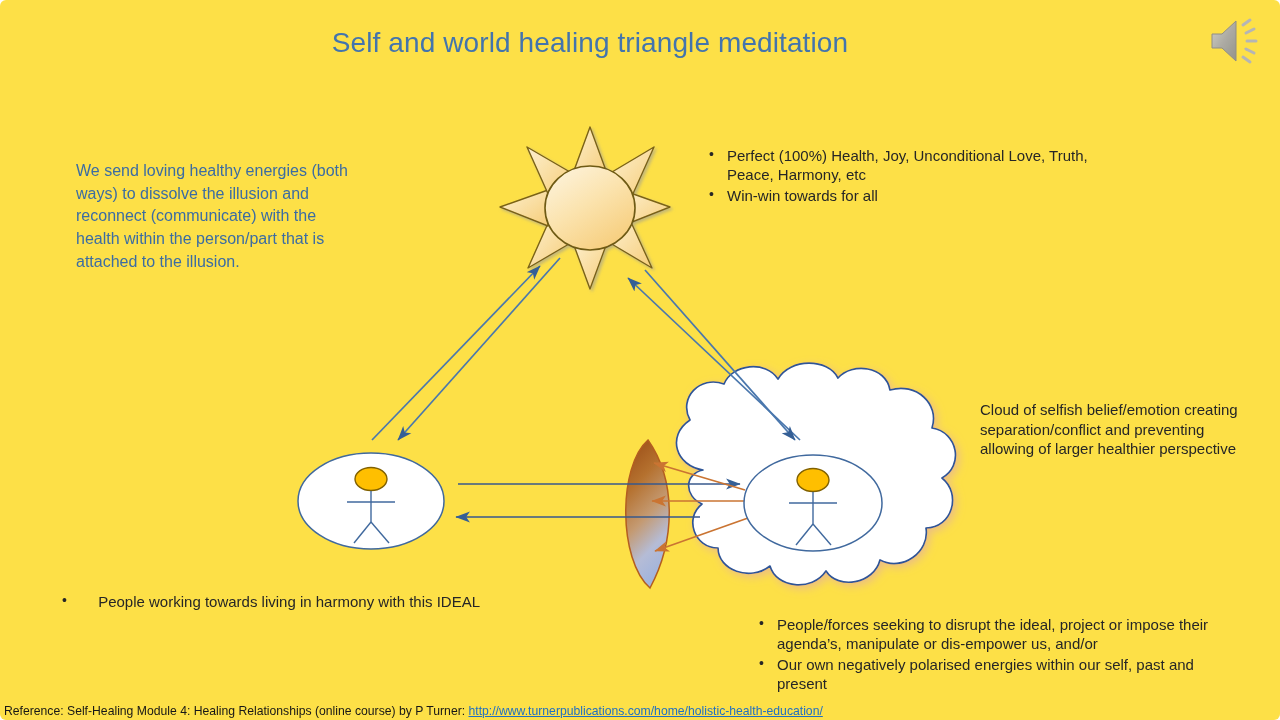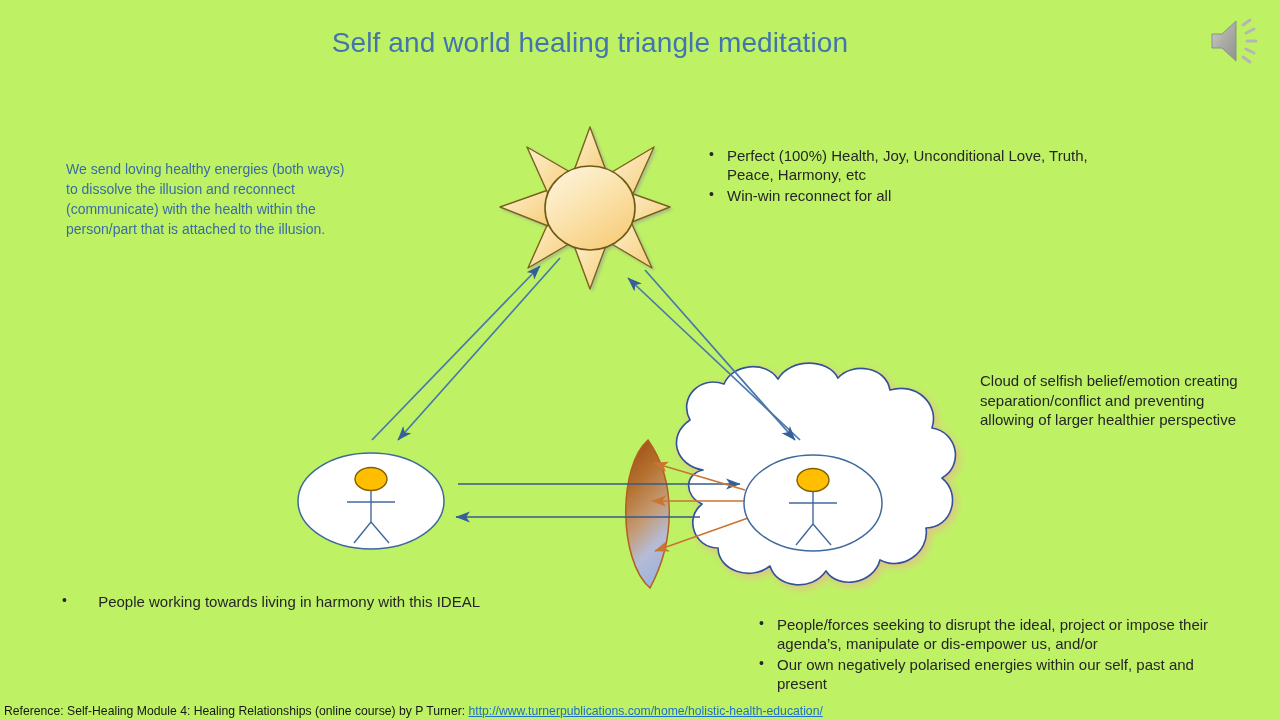--- a/index.html
+++ b/index.html
@@ -12,21 +12,22 @@
     width: 1280px;
     height: 720px;
     overflow: hidden;
     font-family: "Liberation Sans", sans-serif;
     position: relative;
   }
   #slide {
     position: relative;
     width: 1280px;
     height: 720px;
-    background: #bef264;
+    background: #fde047;
+    border-radius: 6px;
   }
 
   
   #slide-title {
     position: absolute;
     left: 0px;
     top: 26px;
     width: 1180px;
     text-align: center;
     font-size: 28px;
@@ -46,39 +47,39 @@
   }
 
   
   .txt {
     position: absolute;
     color: #262626;
     font-size: 15.5px;
     line-height: 1.27;
   }
   #left-intro {
-    left: 66px;
+    left: 76px;
     top: 160px;
     width: 280px;
     color: #3b6ca3;
-    font-size: 14px;
+    font-size: 16px;
     line-height: 1.42;
   }
   #ideal-block {
     left: 707px;
     top: 146px;
     width: 390px;
   }
   #ideal-heading {
     font-size: 15px;
     margin-bottom: 1px;
   }
   #cloud-note {
     left: 980px;
-    top: 371px;
+    top: 400px;
     width: 260px;
     font-size: 15px;
     line-height: 1.30;
   }
   #neg-projection {
     left: 511px;
     top: 417px;
     width: 250px;
     font-size: 15px;
     line-height: 1.30;
@@ -283,21 +284,21 @@
         <line x1="813" y1="524" x2="831" y2="545"></line>
       </g>
     </g>
   </svg>
 
   <div class="txt" id="left-intro">We send loving healthy energies (both ways) to dissolve the illusion and reconnect (communicate) with the health within the person/part that is attached to the illusion.</div>
 
   <div class="txt" id="ideal-block">
     <ul class="bul">
       <li>Perfect  (100%) Health, Joy, Unconditional Love, Truth, Peace, Harmony, etc</li>
-      <li>Win-win reconnect for all</li>
+      <li>Win-win towards for all</li>
     </ul>
   </div>
 
 
   <div class="txt" id="cloud-note">Cloud of selfish belief/emotion creating separation/conflict and preventing allowing of larger healthier perspective</div>
 
   <div class="txt" id="bottom-left-block">
     <ul class="bul">
       <li>People working towards living in harmony with this IDEAL</li>
     </ul>

